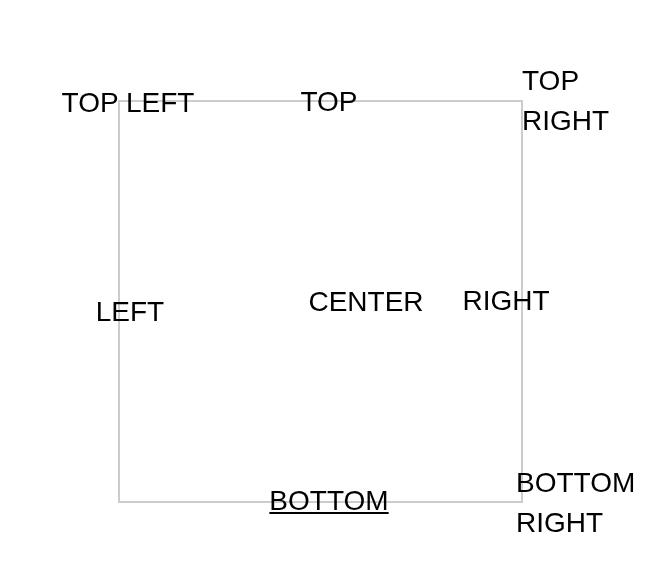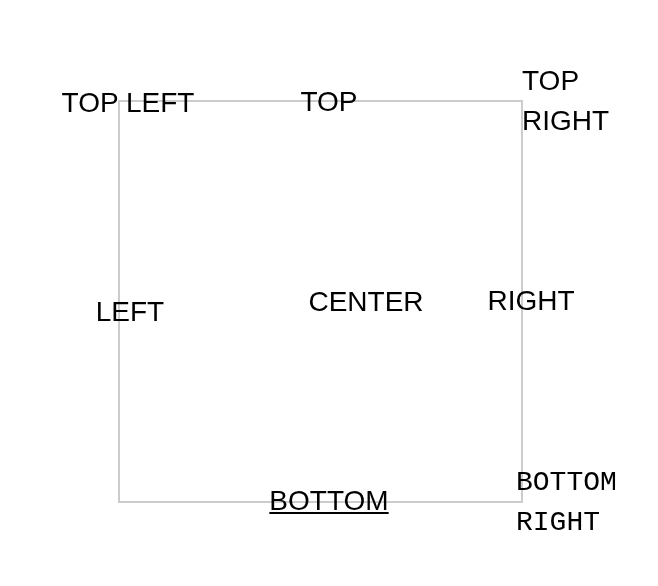--- a/index.html
+++ b/index.html
@@ -55,20 +55,20 @@
   <div class="label anchored" style="left:128px; top:103px;">TOP LEFT</div>
 
   <div class="label anchored" style="left:329px; top:102px;">TOP</div>
 
   <div class="label wrapped" style="left:474px; top:101px;">TOP RIGHT</div>
 
   <div class="label anchored" style="left:130px; top:312px;">LEFT</div>
 
   <div class="label anchored" style="left:329px; top:302px;margin-left:37px;">CENTER</div>
 
-  <div class="label anchored" style="left:531px; top:301px;">RIGHT</div>
+  <div class="label anchored" style="left:506px; top:301px;">RIGHT</div>
 
 
   <div class="label anchored" style="left:329px; top:501px;text-decoration:underline;">BOTTOM</div>
 
-  <div class="label wrapped" style="left:468px; top:503px;font-family:Liberation Mono, monospace;">BOTTOM RIGHT</div>
+  <div class="label wrapped" style="left:468px; top:503px;">BOTTOM RIGHT</div>
 
 </div>
 
 </body></html>

